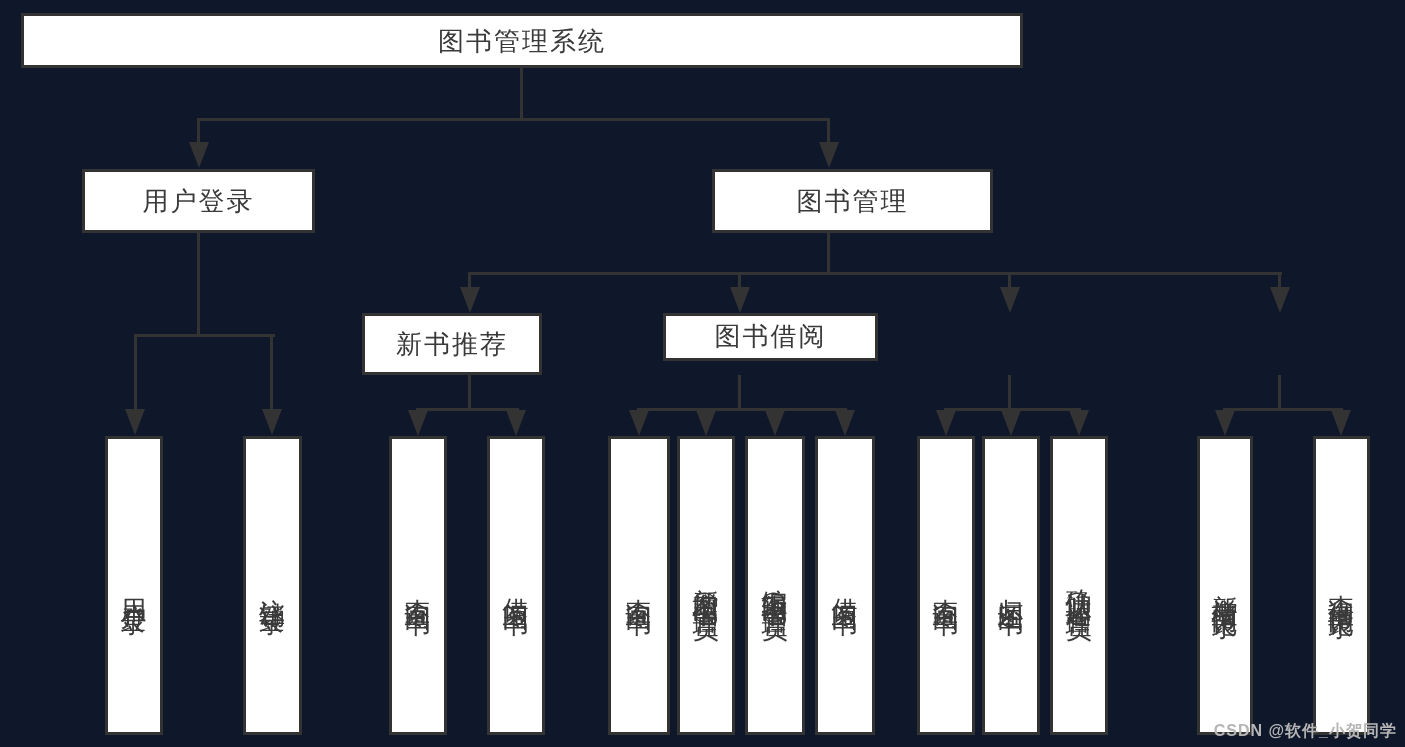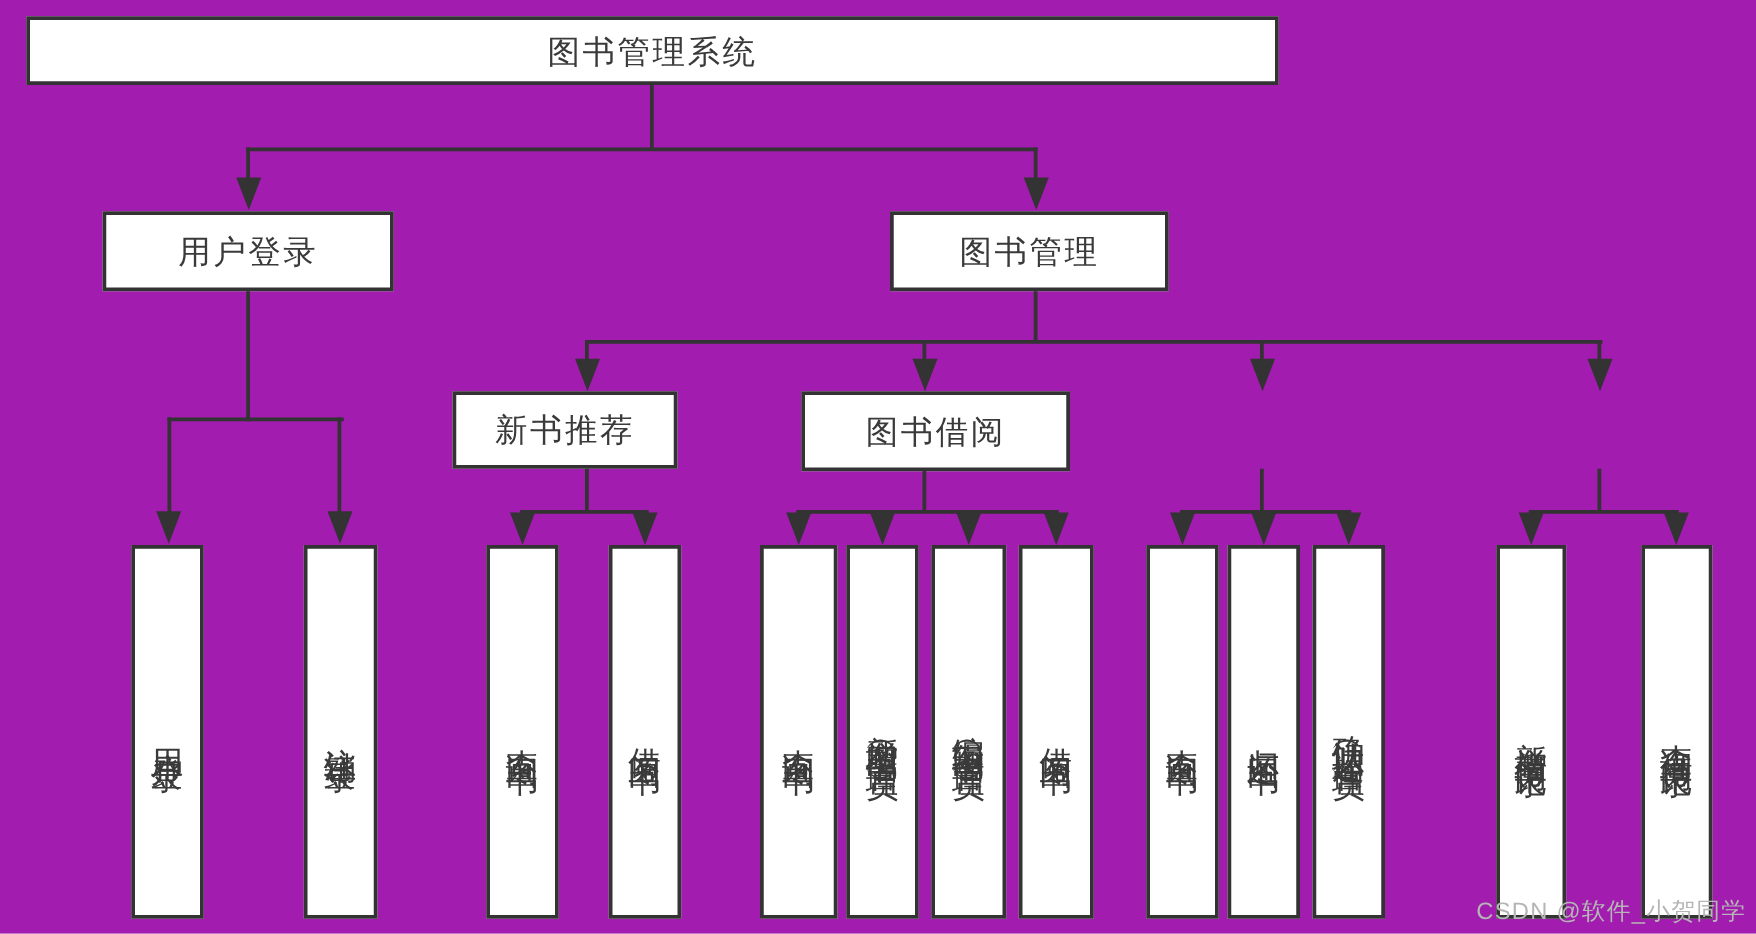--- a/index.html
+++ b/index.html
@@ -1,19 +1,19 @@
 <!DOCTYPE html>
 <html><head>
 <meta charset="utf-8">
 <style>
   html,body{margin:0;padding:0;background:#ffffff;}
   .stage{
     position:relative;
     width:1405px;height:747px;
-    background:#a21caf;
+    background:#0f172a;
     font-family:"Liberation Sans","DejaVu Sans",sans-serif;
     overflow:hidden;
   }
   .box{
     position:absolute;
     box-sizing:border-box;
     border:3px solid #333333;
     background:#ffffff;
     display:flex;
     align-items:center;
@@ -33,63 +33,64 @@
   .ah{
     position:absolute;
     width:0;height:0;
     border-left:10px solid transparent;
     border-right:10px solid transparent;
     border-top:26px solid #333333;
   }
   .watermark{
     position:absolute;
     right:8px;bottom:5px;
-    font-size:19px;
+    font-size:16px;
     color:#b5b5b5;
     letter-spacing:1px;
     white-space:nowrap;
+    font-weight:bold;
   }
 </style>
 </head>
 <body>
 
 <div class="stage">
 
   <div class="box" style="left:21px;top:13px;width:1002px;height:55px;">图书管理系统</div>
 
   <div class="vl" style="left:520px;top:68px;width:3px;height:52px;"></div>
   <div class="hl" style="left:197px;top:118px;width:633px;height:3px;"></div>
   <div class="vl" style="left:197px;top:118px;width:3px;height:26px;"></div>
   <div class="ah" style="left:189px;top:142px;"></div>
   <div class="vl" style="left:827px;top:118px;width:3px;height:26px;"></div>
   <div class="ah" style="left:819px;top:142px;"></div>
 
   <div class="box" style="left:82px;top:169px;width:233px;height:64px;">用户登录</div>
-  <div class="box" style="left:712px;top:169px;width:223px;height:64px;">图书管理</div>
+  <div class="box" style="left:712px;top:169px;width:281px;height:64px;">图书管理</div>
 
   <div class="vl" style="left:197px;top:233px;width:3px;height:104px;"></div>
   <div class="hl" style="left:134px;top:334px;width:141px;height:3px;"></div>
   <div class="vl" style="left:134px;top:334px;width:3px;height:76px;"></div>
   <div class="ah" style="left:125px;top:409px;"></div>
   <div class="vl" style="left:270px;top:334px;width:3px;height:76px;"></div>
   <div class="ah" style="left:262px;top:409px;"></div>
 
   <div class="vl" style="left:827px;top:233px;width:3px;height:41px;"></div>
   <div class="hl" style="left:468px;top:272px;width:814px;height:3px;"></div>
   <div class="vl" style="left:468px;top:272px;width:3px;height:16px;"></div>
   <div class="ah" style="left:460px;top:287px;"></div>
   <div class="vl" style="left:738px;top:272px;width:3px;height:16px;"></div>
   <div class="ah" style="left:730px;top:287px;"></div>
   <div class="vl" style="left:1008px;top:272px;width:3px;height:16px;"></div>
   <div class="ah" style="left:1000px;top:287px;"></div>
   <div class="vl" style="left:1278px;top:272px;width:3px;height:16px;"></div>
   <div class="ah" style="left:1270px;top:287px;"></div>
 
   <div class="box" style="left:362px;top:313px;width:180px;height:62px;">新书推荐</div>
-  <div class="box" style="left:641px;top:313px;width:215px;height:64px;">图书借阅</div>
+  <div class="box" style="left:663px;top:313px;width:215px;height:48px;font-family:Liberation Serif, serif;">图书借阅</div>
 
   <div class="vl" style="left:468px;top:375px;width:3px;height:35px;"></div>
   <div class="hl" style="left:416px;top:408px;width:103px;height:3px;"></div>
   <div class="ah" style="left:408px;top:410px;"></div>
   <div class="ah" style="left:506px;top:410px;"></div>
 
   <div class="vl" style="left:738px;top:375px;width:3px;height:35px;"></div>
   <div class="hl" style="left:637px;top:408px;width:210px;height:3px;"></div>
   <div class="ah" style="left:629px;top:410px;"></div>
   <div class="ah" style="left:696px;top:410px;"></div>

